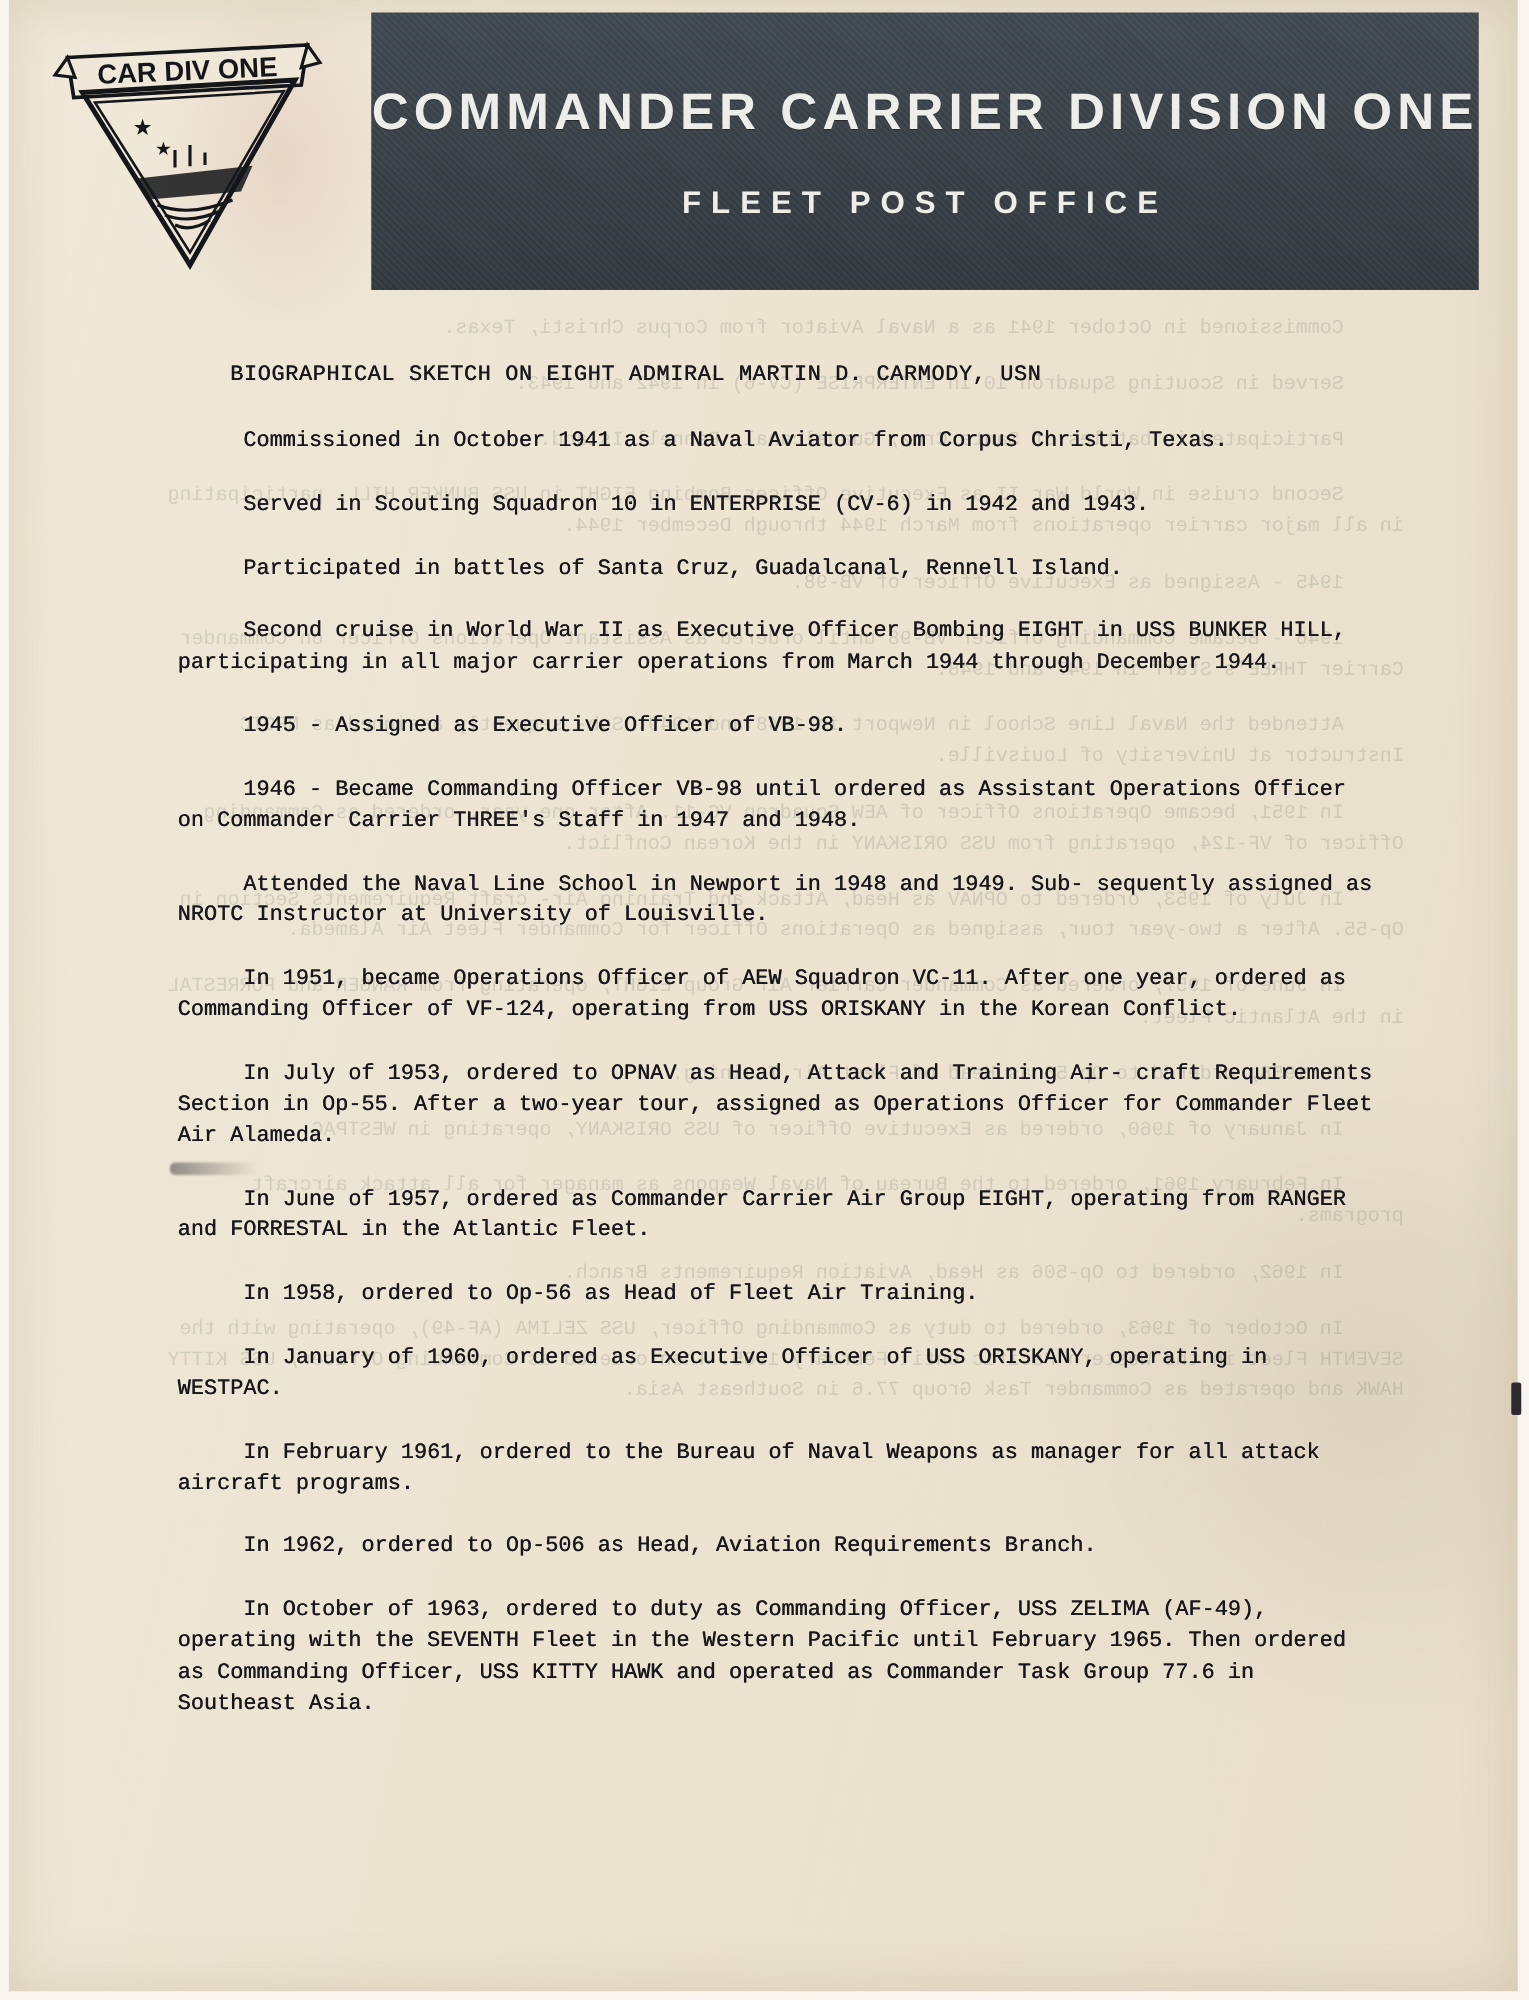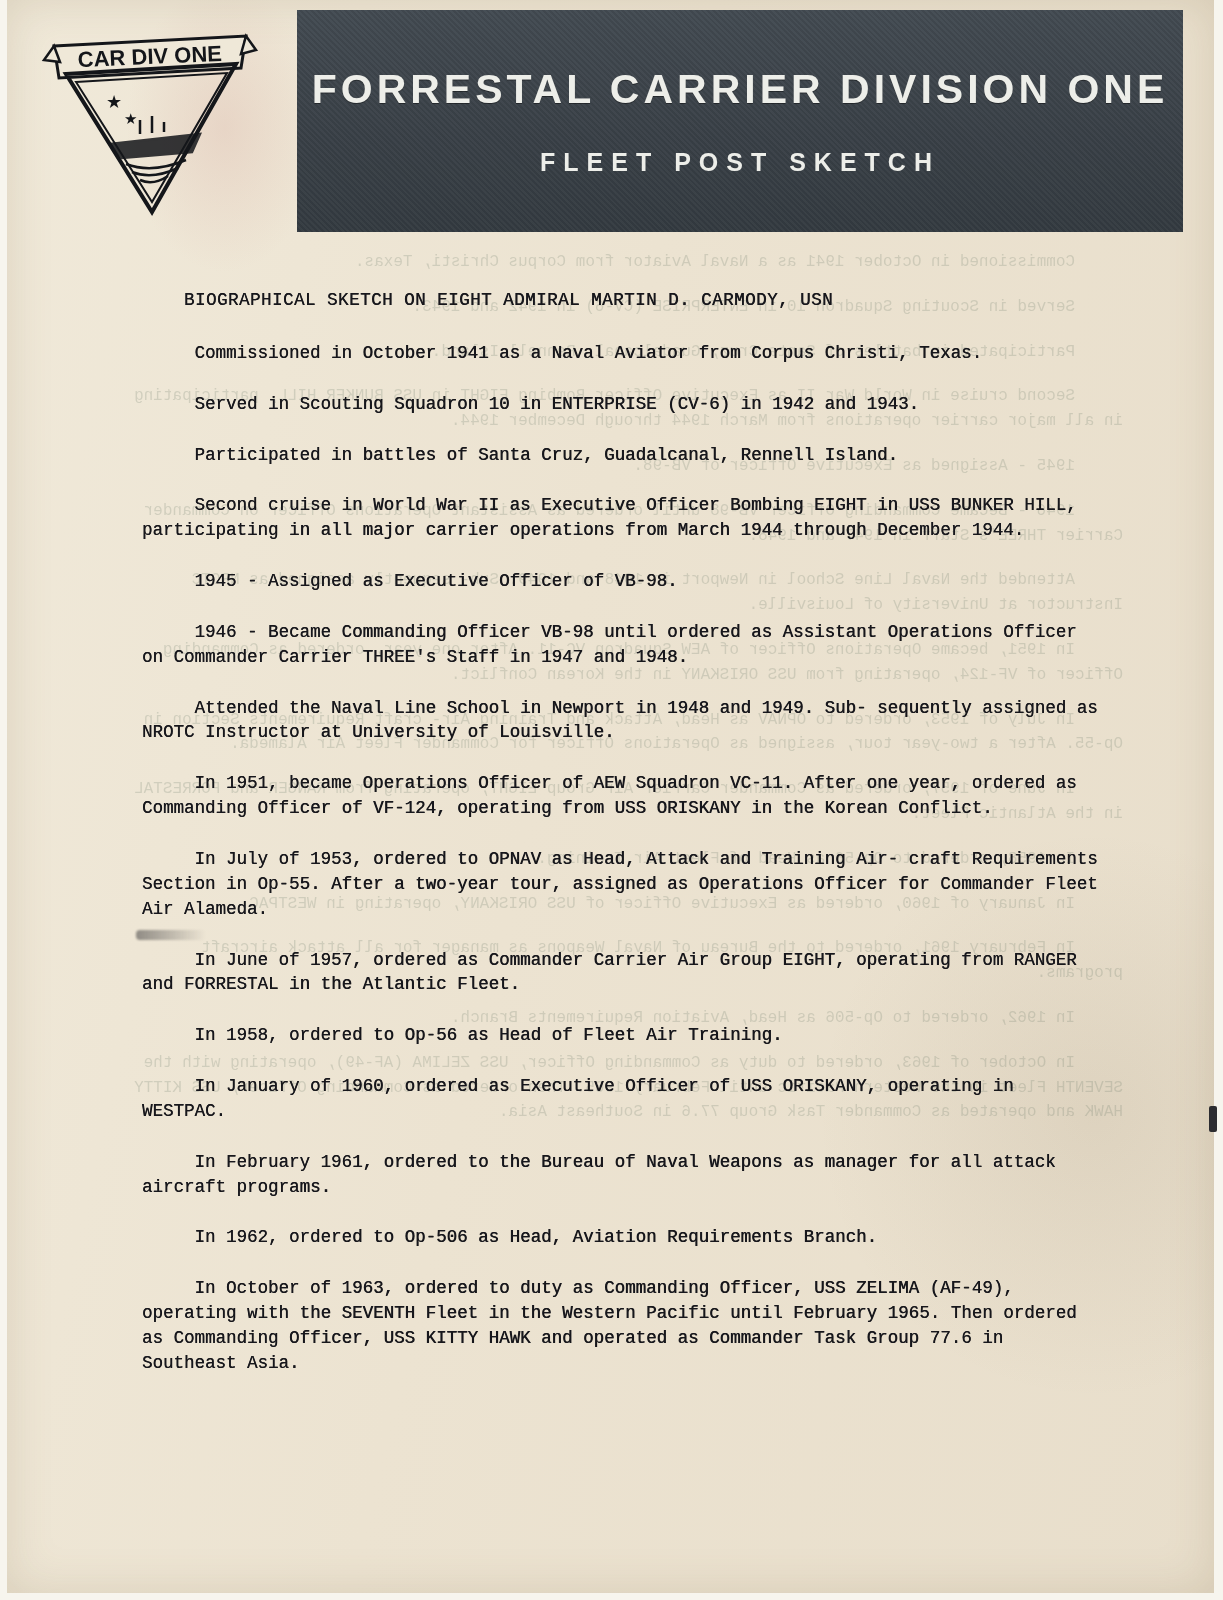--- a/index.html
+++ b/index.html
@@ -92,22 +92,22 @@
     <p class="para">In July of 1953, ordered to OPNAV as Head, Attack and Training Air- craft Requirements Section in Op-55.  After a two-year tour, assigned as Operations Officer for Commander Fleet Air Alameda.</p>
     <p class="para">In June of 1957, ordered as Commander Carrier Air Group EIGHT, operating from RANGER and FORRESTAL in the Atlantic Fleet.</p>
     <p class="para">In 1958, ordered to Op-56 as Head of Fleet Air Training.</p>
     <p class="para">In January of 1960, ordered as Executive Officer of USS ORISKANY, operating in WESTPAC.</p>
     <p class="para">In February 1961, ordered to the Bureau of Naval Weapons as manager for all attack aircraft programs.</p>
     <p class="para">In 1962, ordered to Op-506 as Head, Aviation Requirements Branch.</p>
     <p class="para">In October of 1963, ordered to duty as Commanding Officer, USS ZELIMA (AF-49), operating with the SEVENTH Fleet in the Western Pacific until February 1965.  Then ordered as Commanding Officer, USS KITTY HAWK and operated as Commander Task Group 77.6 in Southeast Asia.</p>
   </div>
 
 <div class="band">
-  <div class="band-title">FORRESTAL CARRIER DIVISION ONE</div>
-  <div class="band-sub">FLEET POST SKETCH</div>
+  <div class="band-title">COMMANDER CARRIER DIVISION ONE</div>
+  <div class="band-sub">FLEET POST OFFICE</div>
 </div>
 
 <div class="insignia">
   <svg viewBox="0 0 220 215">
 
     <path d="M14 34 L206 24 L201 56 L19 66 Z" fill="#efe8d8" stroke="#14161a" stroke-width="3"></path>
     <path d="M14 34 L4 48 L20 50 Z" fill="#efe8d8" stroke="#14161a" stroke-width="2.5"></path>
     <path d="M206 24 L216 38 L201 42 Z" fill="#efe8d8" stroke="#14161a" stroke-width="2.5"></path>
     <text x="110" y="52" font-size="22" text-anchor="middle" transform="rotate(-2.5 110 48)">CAR DIV ONE</text>
 

